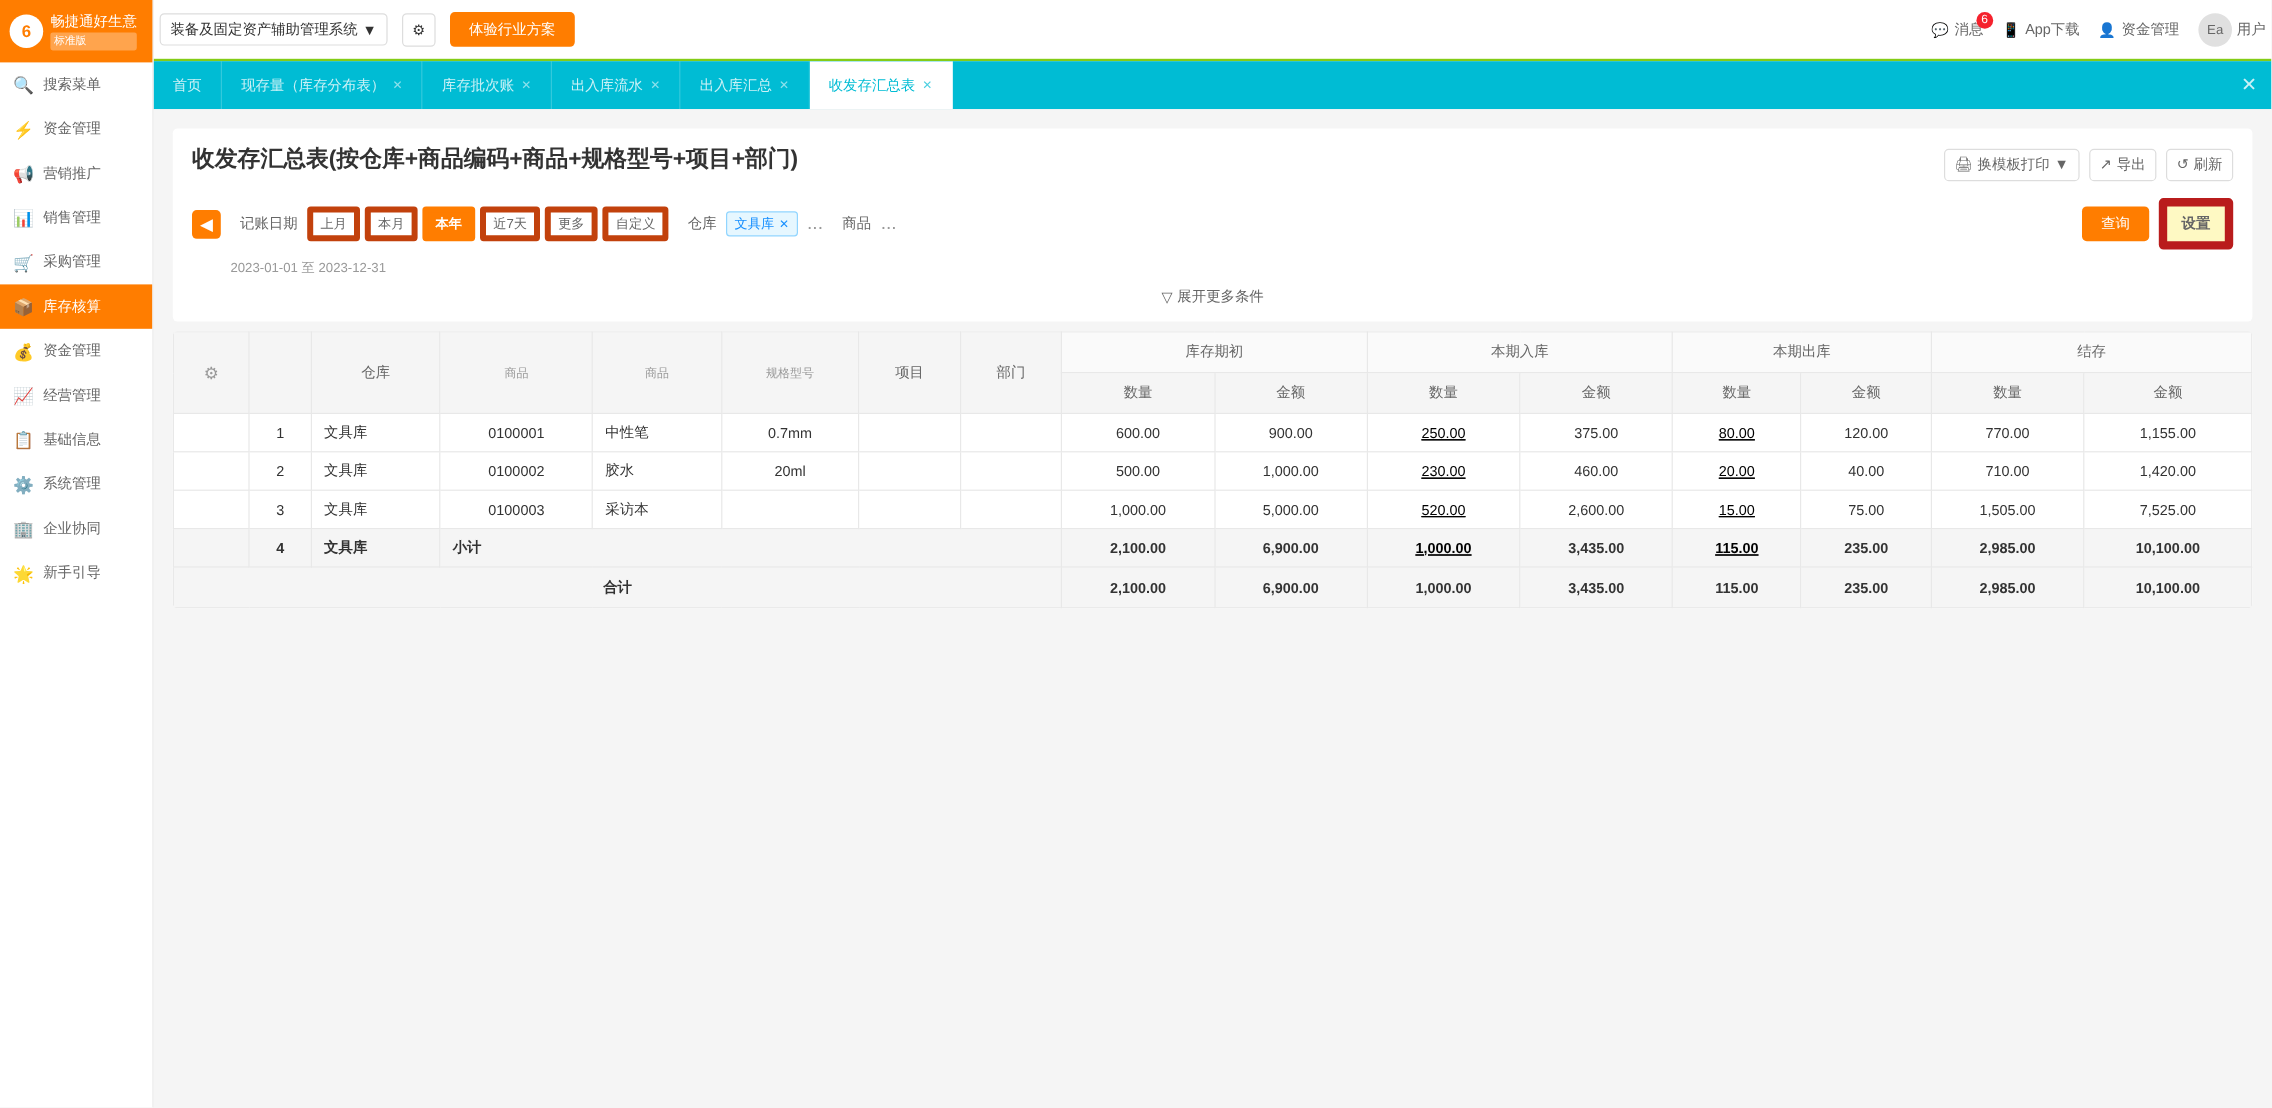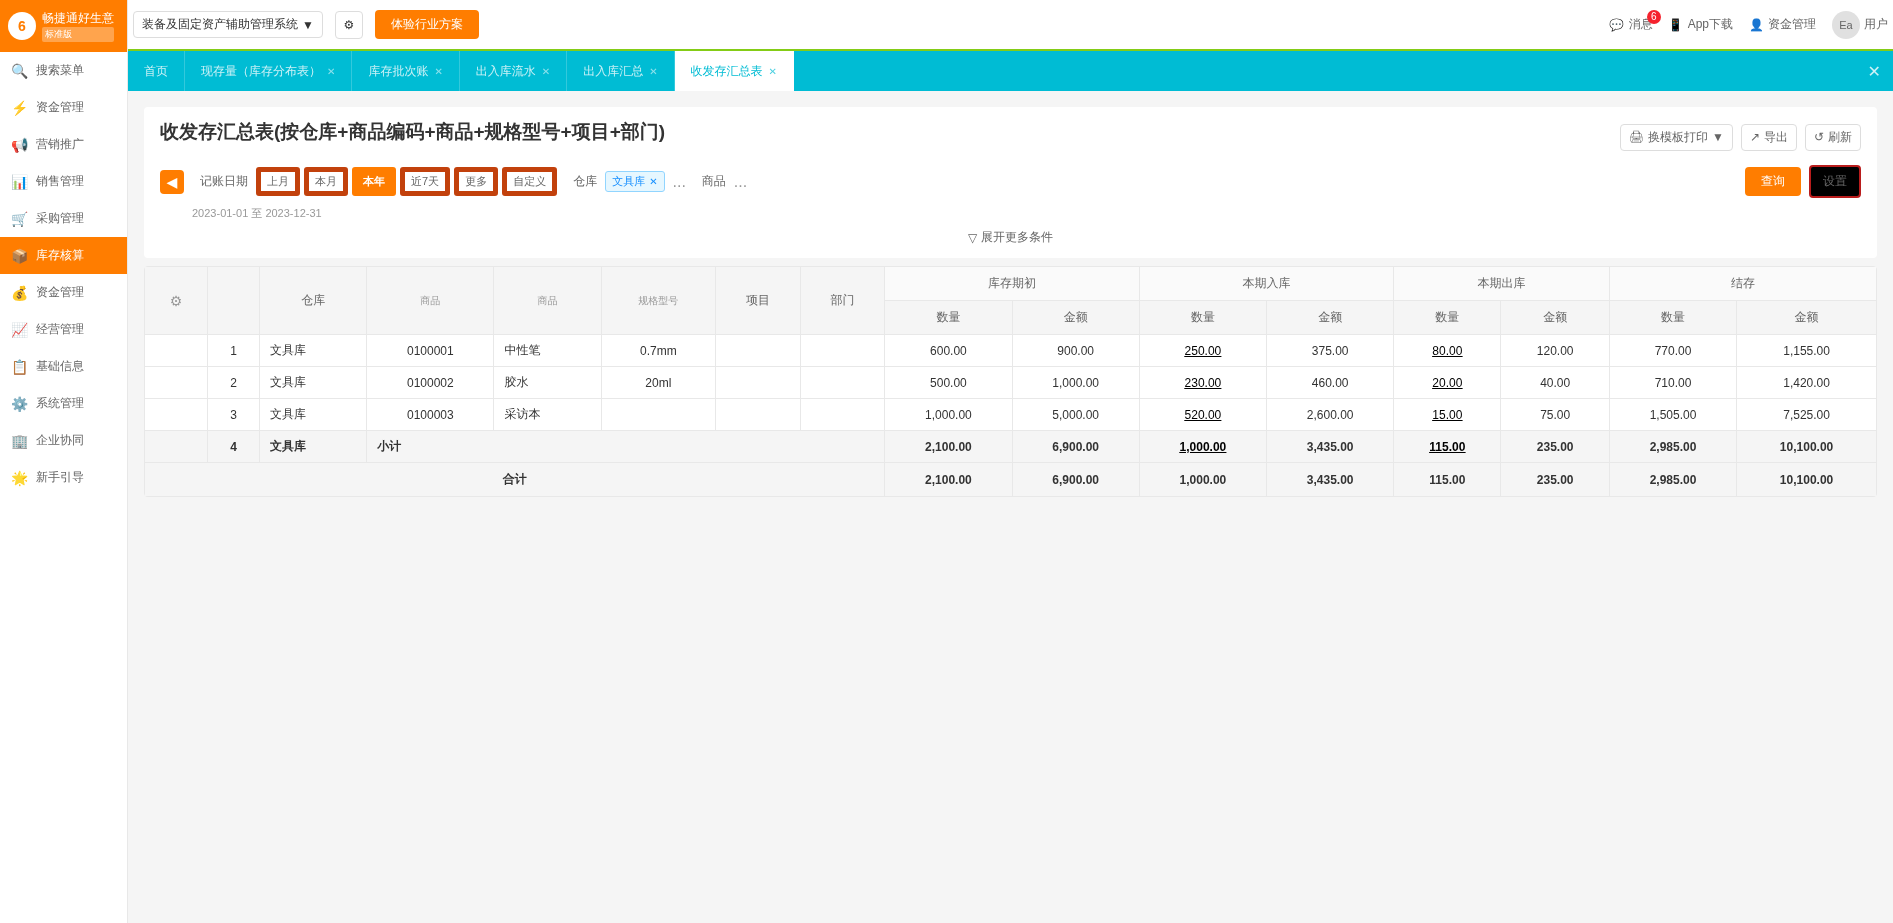--- a/index.html
+++ b/index.html
@@ -51,21 +51,21 @@
     .filter-section { display: flex; align-items: center; gap: 8px; }
     .filter-label { color: #666; font-size: 12px; white-space: nowrap; }
     .filter-toggle { width: 24px; height: 24px; background: #ff7d00; color: #fff; border-radius: 4px; display: flex; align-items: center; justify-content: center; cursor: pointer; font-size: 14px; }
     .date-btns { display: flex; gap: 4px; align-items: center; }
     .date-btn { padding: 2px 6px; border: 5px solid #c2410c; border-radius: 3px; cursor: pointer; font-size: 11px; color: #666; background: #fff; }
     .date-btn.active { background: #ff7d00; color: #fff; border-color: #ff7d00; font-weight: bold; }
     .warehouse-tag { display: flex; align-items: center; gap: 4px; background: #e6f7ff; border: 1px solid #91d5ff; border-radius: 3px; padding: 2px 6px; font-size: 11px; color: #1890ff; }
     .warehouse-tag-close { cursor: pointer; font-size: 10px; }
     .filter-more { color: #999; cursor: pointer; font-size: 16px; }
     .btn-query { background: #ff7d00; color: #fff; border: none; border-radius: 4px; padding: 6px 16px; cursor: pointer; font-size: 12px; }
-    .btn-settings { background: #000000; color: #666; border: 2px solid #b91c1c; border-radius: 4px; padding: 6px 12px; cursor: pointer; font-size: 12px; }
+    .btn-settings { background: #fef9c3; color: #666; border: 7px solid #b91c1c; border-radius: 4px; padding: 6px 12px; cursor: pointer; font-size: 12px; font-weight: bold; }
     .expand-more { display: flex; align-items: center; gap: 4px; color: #666; cursor: pointer; font-size: 12px; }
 
     
     .table-container { background: #fff; border-radius: 4px; overflow: hidden; }
     table { width: 100%; border-collapse: collapse; font-size: 12px; }
     thead tr { background: #f5f5f5; }
     thead th { padding: 8px 10px; text-align: center; border: 1px solid #e8e8e8; color: #666; font-weight: normal; white-space: nowrap; }
     thead th.group-header { background: #fafafa; }
     tbody tr { background: #fff; }
     tbody tr.subtotal { background: #f5f5f5; font-weight: bold; }

